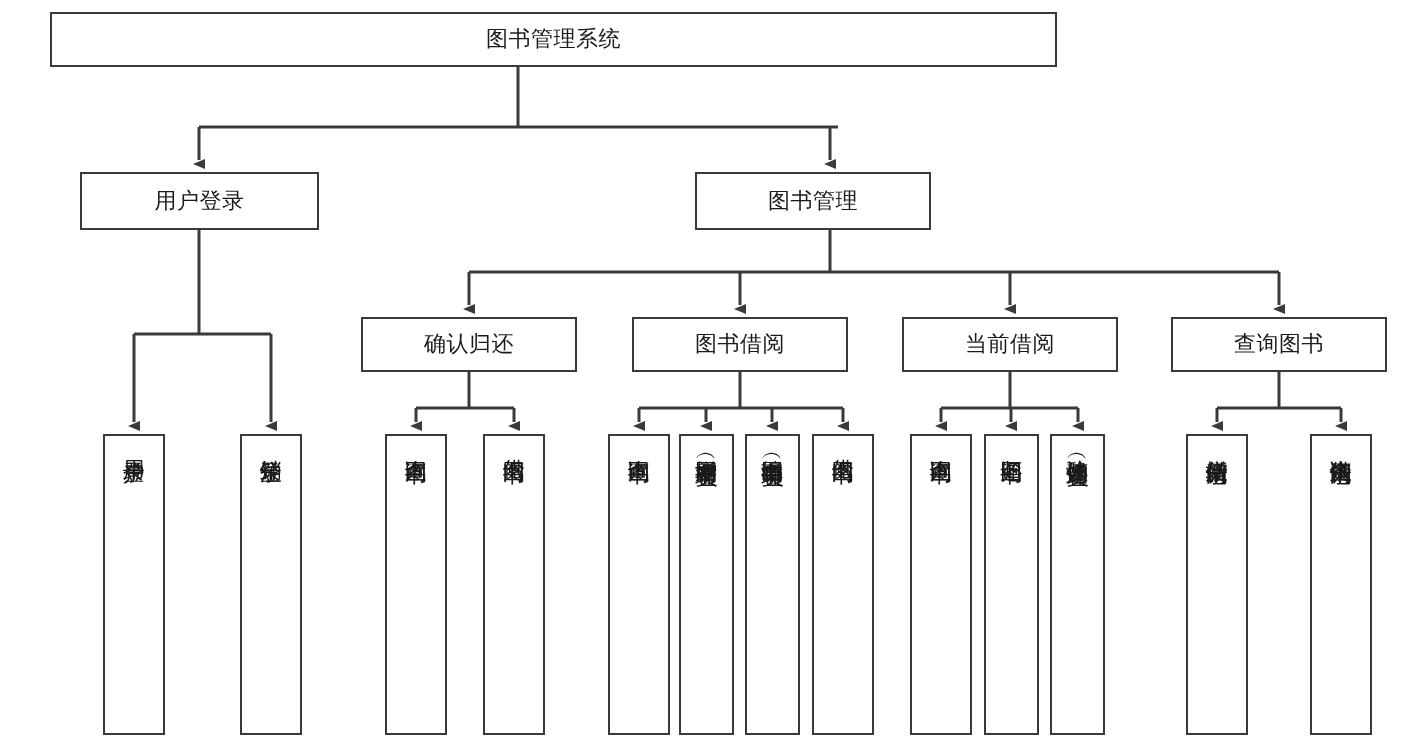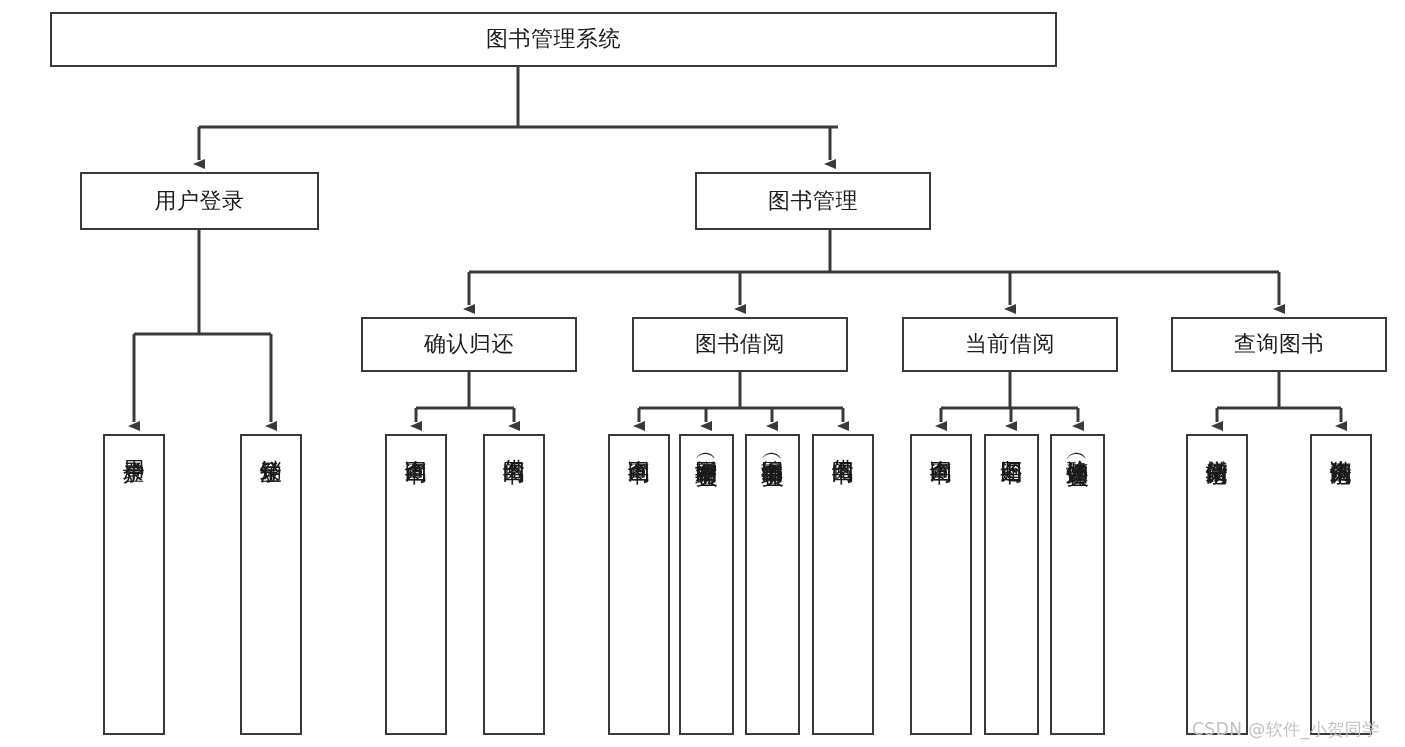--- a/index.html
+++ b/index.html
@@ -199,15 +199,14 @@
     <span class="vlabel">确认归还（管理员）</span>
   </div>
 
   <div class="node vert" style="left:1186px; top:434px; width:62px; height:301px;">
     <span class="vlabel">新增借阅记录</span>
   </div>
   <div class="node vert" style="left:1310px; top:434px; width:62px; height:301px;">
     <span class="vlabel">查询借阅记录</span>
   </div>
 
-  <div class="watermark" style="left:1192px; top:718px;">CSDN @软件_小贺同学</div>
 
 </div>
 
 </body></html>

